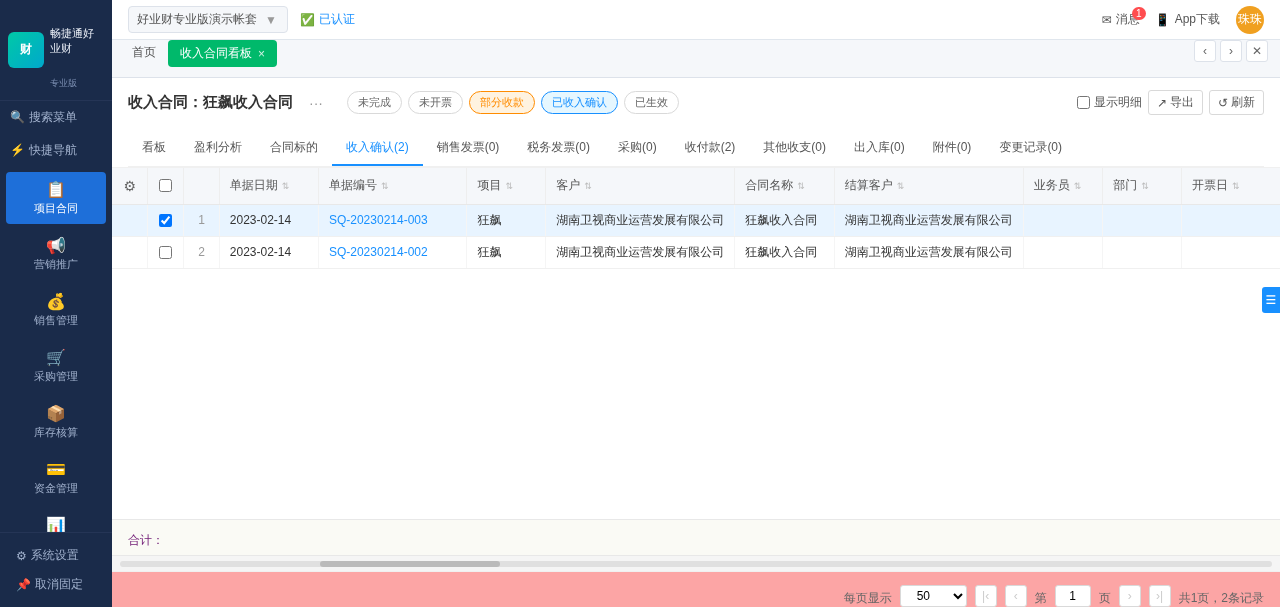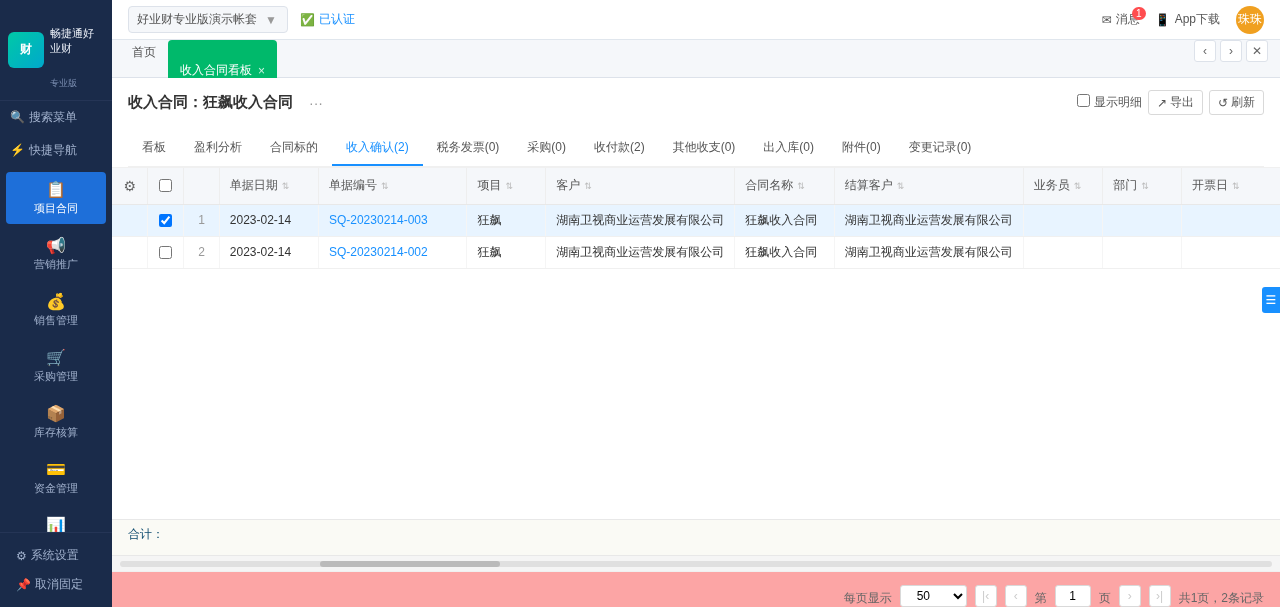--- a/index.html
+++ b/index.html
@@ -31,39 +31,39 @@
     .topbar-verified { display: flex; align-items: center; gap: 4px; color: #1890ff; font-size: 12px; }
     .topbar-verified .check-circle { color: #1890ff; }
     .topbar-right { margin-left: auto; display: flex; align-items: center; gap: 16px; }
     .topbar-action { display: flex; align-items: center; gap: 4px; cursor: pointer; color: #555; font-size: 12px; position: relative; }
     .badge { background: #ff4d4f; color: white; border-radius: 8px; padding: 1px 4px; font-size: 10px; position: absolute; top: -4px; right: -6px; min-width: 14px; text-align: center; }
     .topbar-avatar { width: 28px; height: 28px; background: #f0a020; border-radius: 50%; display: flex; align-items: center; justify-content: center; color: white; font-size: 11px; cursor: pointer; }
 
     
     .tabbar { height: 38px; background: #f5f7fa; border-bottom: 1px solid #dde2ea; display: flex; align-items: flex-start; padding: 0 12px; gap: 4px; flex-shrink: 0; }
     .tabbar-home { color: #555; padding: 4px 8px; cursor: pointer; font-size: 12px; }
-    .tabbar-tab { display: flex; align-items: center; gap: 6px; background: #00b96b; color: white; padding: 22px 12px; border-radius: 4px; cursor: pointer; font-size: 12px; }
+    .tabbar-tab { display: flex; align-items: center; gap: 6px; background: #00b96b; color: white; padding: 5px 12px; border-radius: 4px; cursor: pointer; font-size: 12px; }
     .tabbar-tab .close-icon { opacity: 0.8; }
     .tab-controls { margin-left: auto; display: flex; gap: 4px; }
     .tab-ctrl-btn { width: 22px; height: 22px; display: flex; align-items: center; justify-content: center; border: 1px solid #dde2ea; border-radius: 3px; cursor: pointer; background: white; color: #666; font-size: 12px; }
 
     
     .page { flex: 1; overflow: hidden; display: flex; flex-direction: column; background: white; }
 
     
     .page-header { padding: 12px 16px 0; border-bottom: 1px solid #f0f0f0; flex-shrink: 0; }
     .page-header-top { display: flex; align-items: center; gap: 12px; margin-bottom: 16px; }
     .page-title { font-size: 15px; font-weight: bold; color: #333; }
     .status-btn { padding: 3px 10px; border-radius: 12px; border: 1px solid #d9d9d9; cursor: pointer; font-size: 11px; background: white; color: #666; }
     .status-btn.active { background: #fff3e0; border-color: #ff8c00; color: #ff8c00; }
     .status-btn.confirmed { background: #e6f7ff; border-color: #1890ff; color: #1890ff; }
     .more-btn { cursor: pointer; color: #999; font-size: 14px; padding: 0 4px; }
     .header-right-actions { display: flex; align-items: center; gap: 6px; margin-left: auto; }
     .action-btn-small { display: flex; align-items: center; gap: 3px; padding: 3px 8px; border: 1px solid #d9d9d9; border-radius: 3px; cursor: pointer; font-size: 11px; color: #555; background: white; }
-    .checkbox-label { display: flex; align-items: flex-start; gap: 4px; font-size: 11px; color: #555; cursor: pointer; }
+    .checkbox-label { display: flex; align-items: center; gap: 4px; font-size: 11px; color: #555; cursor: pointer; }
 
     
     .subtabs { display: flex; gap: 0; border-bottom: 1px solid #f0f0f0; margin-top: 0; }
     .subtab { padding: 8px 14px; cursor: pointer; font-size: 12px; color: #555; border-bottom: 2px solid transparent; white-space: nowrap; }
     .subtab.active { color: #1890ff; border-bottom: 2px solid #1890ff; font-weight: 500; }
 
     
     .table-area { flex: 1; overflow: auto; position: relative; }
     table { width: 100%; border-collapse: collapse; font-size: 12px; }
     thead { background: #f5f7fa; position: sticky; top: 0; z-index: 2; }
@@ -82,21 +82,21 @@
     .col-sn { width: 150px; }
     .col-proj { width: 80px; }
     .col-customer { width: 180px; }
     .col-contract { width: 100px; }
     .col-end-customer { width: 180px; }
     .col-staff { width: 80px; }
     .col-dept { width: 80px; }
     .col-opendate { width: 100px; }
 
     
-    .table-footer { background: #fafaf5; border-top: 1px solid #e8e8e8; padding: 6px 16px; display: flex; align-items: flex-start; font-size: 12px; color: #0c4a6e; flex-shrink: 0; min-height: 36px; }
+    .table-footer { background: #fafaf5; border-top: 1px solid #e8e8e8; padding: 6px 16px; display: flex; align-items: flex-end; font-size: 12px; color: #701a75; flex-shrink: 0; min-height: 36px; }
     .total-label { font-weight: 500; margin-right: 16px; }
 
     
     .scroll-area { height: 16px; background: #f5f5f5; border-top: 1px solid #e8e8e8; display: flex; align-items: center; padding: 0 8px; flex-shrink: 0; }
     .scroll-track { flex: 1; height: 6px; background: #e0e0e0; border-radius: 3px; position: relative; }
     .scroll-thumb { width: 180px; height: 6px; background: #bbb; border-radius: 3px; position: absolute; left: 200px; cursor: pointer; }
 
     
     .pagination { height: 36px; background: #fca5a5; border-top: 1px solid #f0f0f0; display: flex; align-items: flex-end; justify-content: flex-end; padding: 0 16px; gap: 8px; flex-shrink: 0; }
     .pag-label { color: #666; font-size: 12px; }
@@ -230,20 +230,27 @@
     </div>
   </div>
 
   <div class="page">
 
     <div class="page-header">
       <div class="page-header-top">
         <div class="page-title">收入合同：狂飙收入合同</div>
         <span class="more-btn">···</span>
 
+        <div style="display:flex; gap:6px; align-items:center; margin-left:8px;">
+          <button class="status-btn">未完成</button>
+          <button class="status-btn">未开票</button>
+          <button class="status-btn active">部分收款</button>
+          <button class="status-btn confirmed">已收入确认</button>
+          <button class="status-btn">已生效</button>
+        </div>
 
         <div class="header-right-actions">
           <label class="checkbox-label">
             <input type="checkbox" style="">
             <span>显示明细</span>
           </label>
           <div class="action-btn-small">
             <span>↗</span>
             <span>导出</span>
           </div>
@@ -252,20 +259,21 @@
             <span>刷新</span>
           </div>
         </div>
       </div>
 
       <div class="subtabs">
         <div class="subtab">看板</div>
         <div class="subtab">盈利分析</div>
         <div class="subtab">合同标的</div>
         <div class="subtab active">收入确认(2)</div>
+        <div class="subtab">销售发票(0)</div>
         <div class="subtab">税务发票(0)</div>
         <div class="subtab">采购(0)</div>
         <div class="subtab">收付款(2)</div>
         <div class="subtab">其他收支(0)</div>
         <div class="subtab">出入库(0)</div>
         <div class="subtab">附件(0)</div>
         <div class="subtab">变更记录(0)</div>
       </div>
     </div>
 

